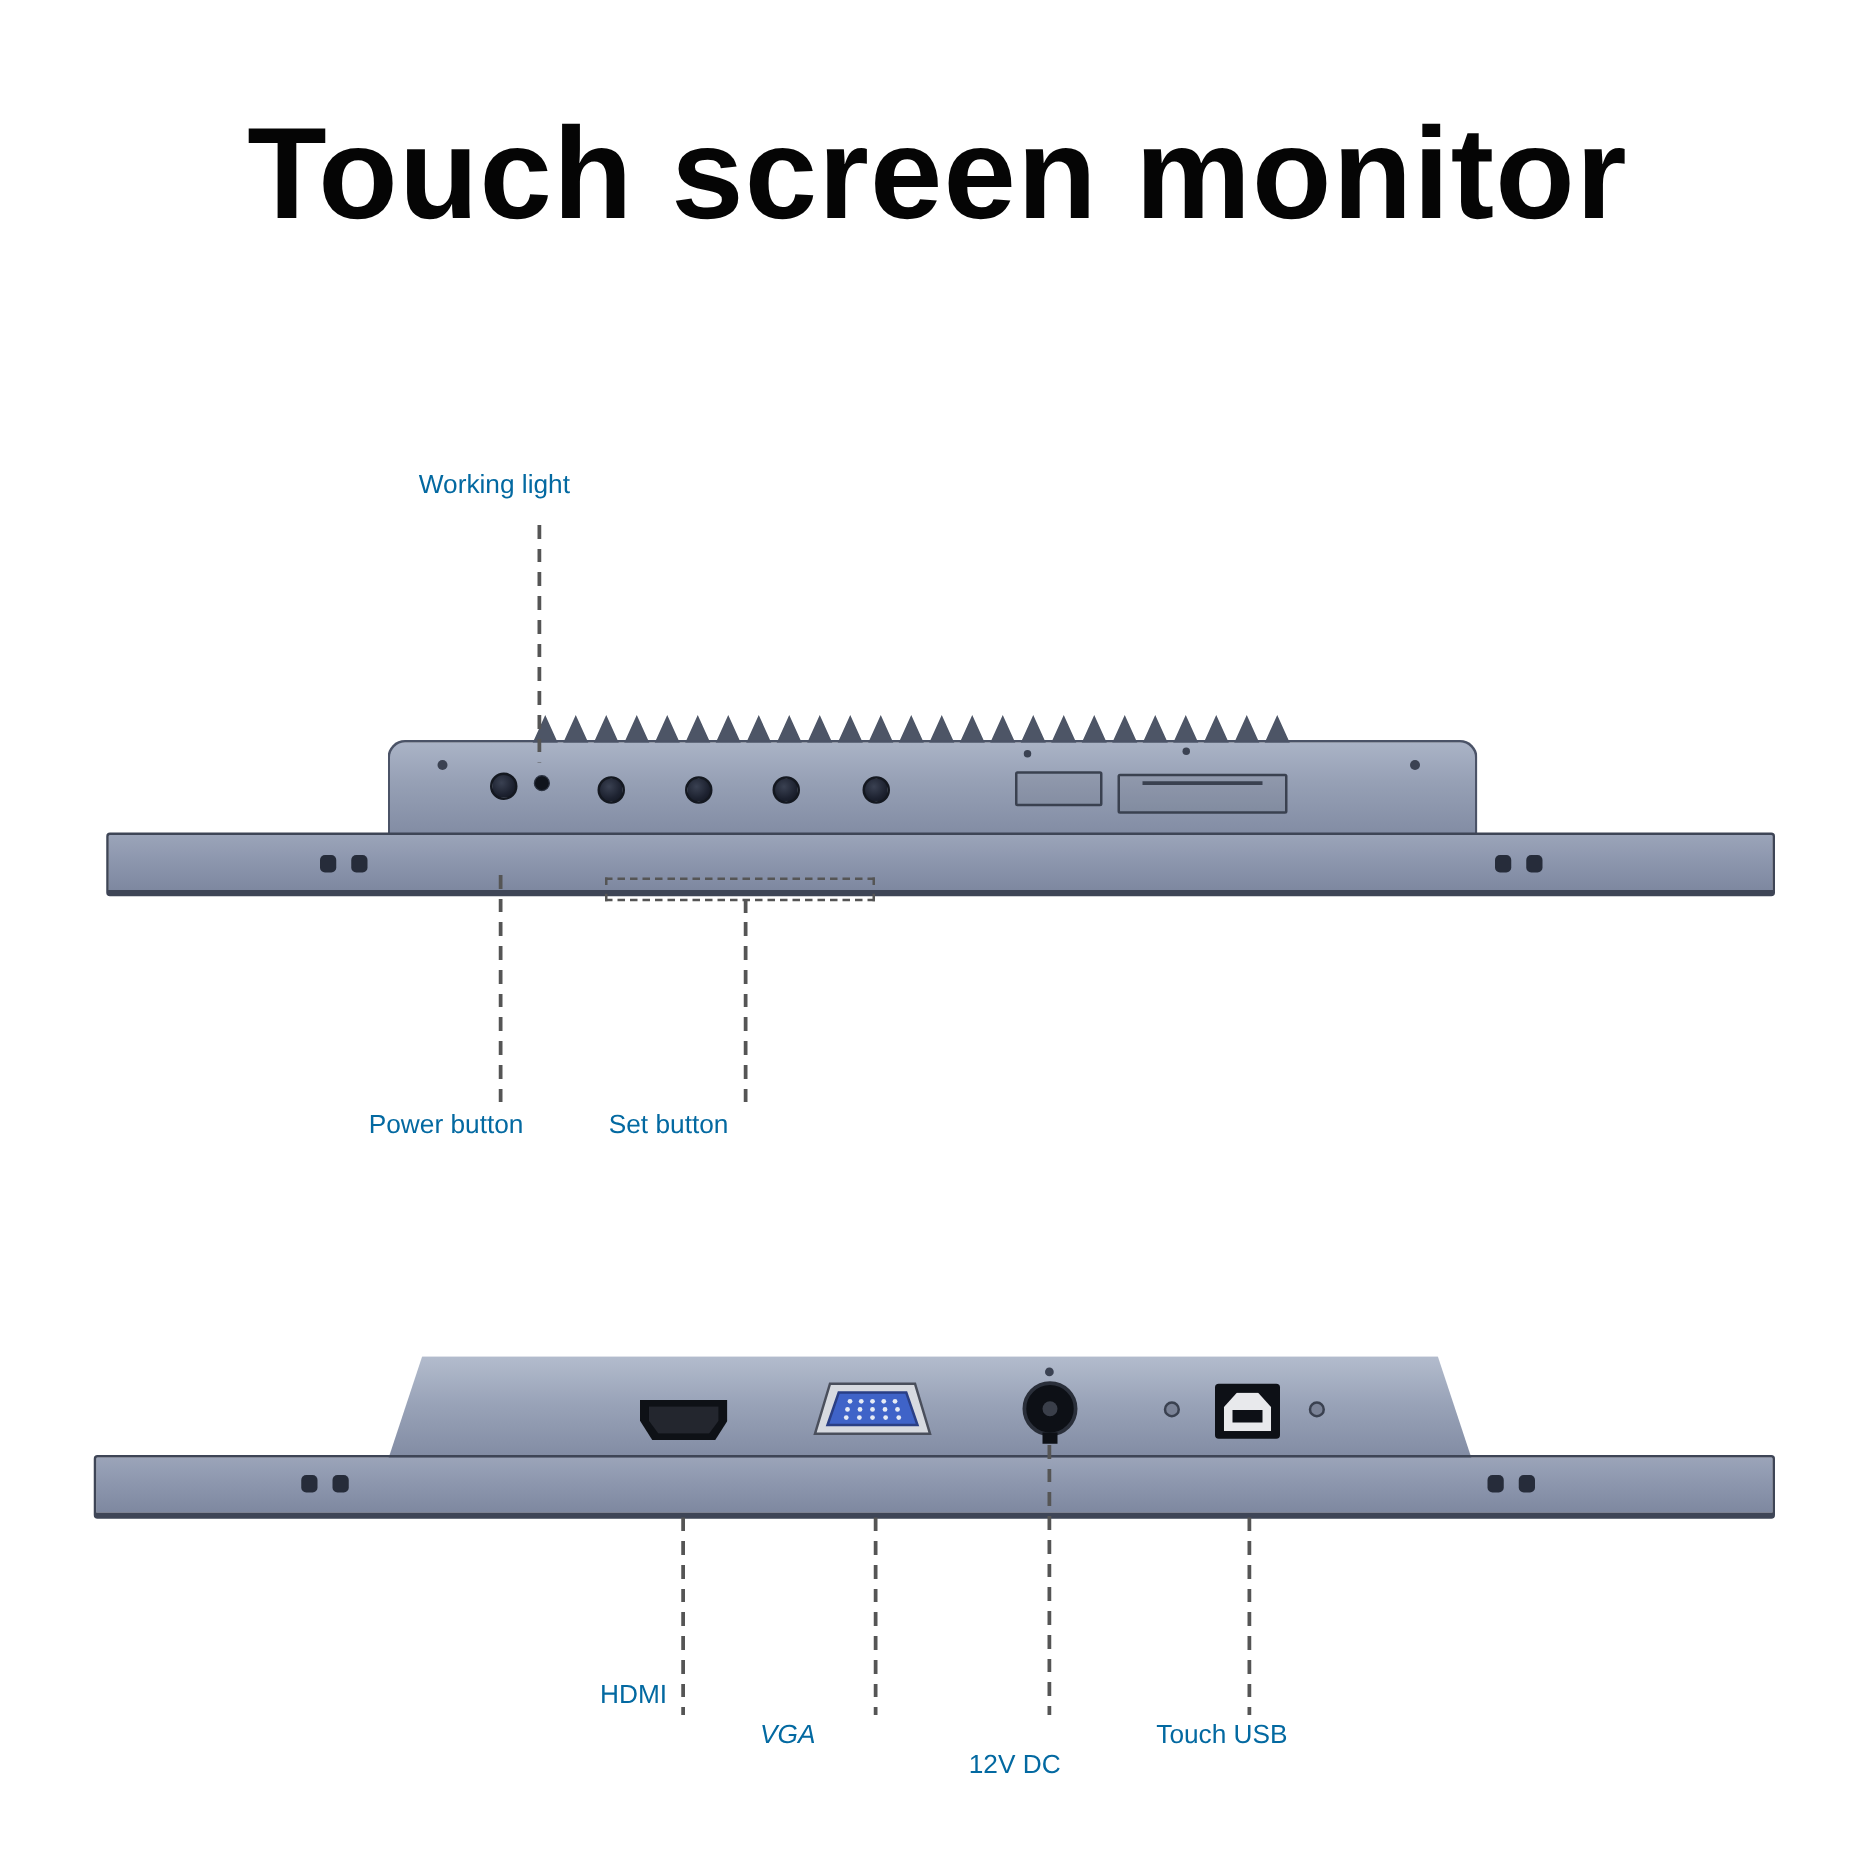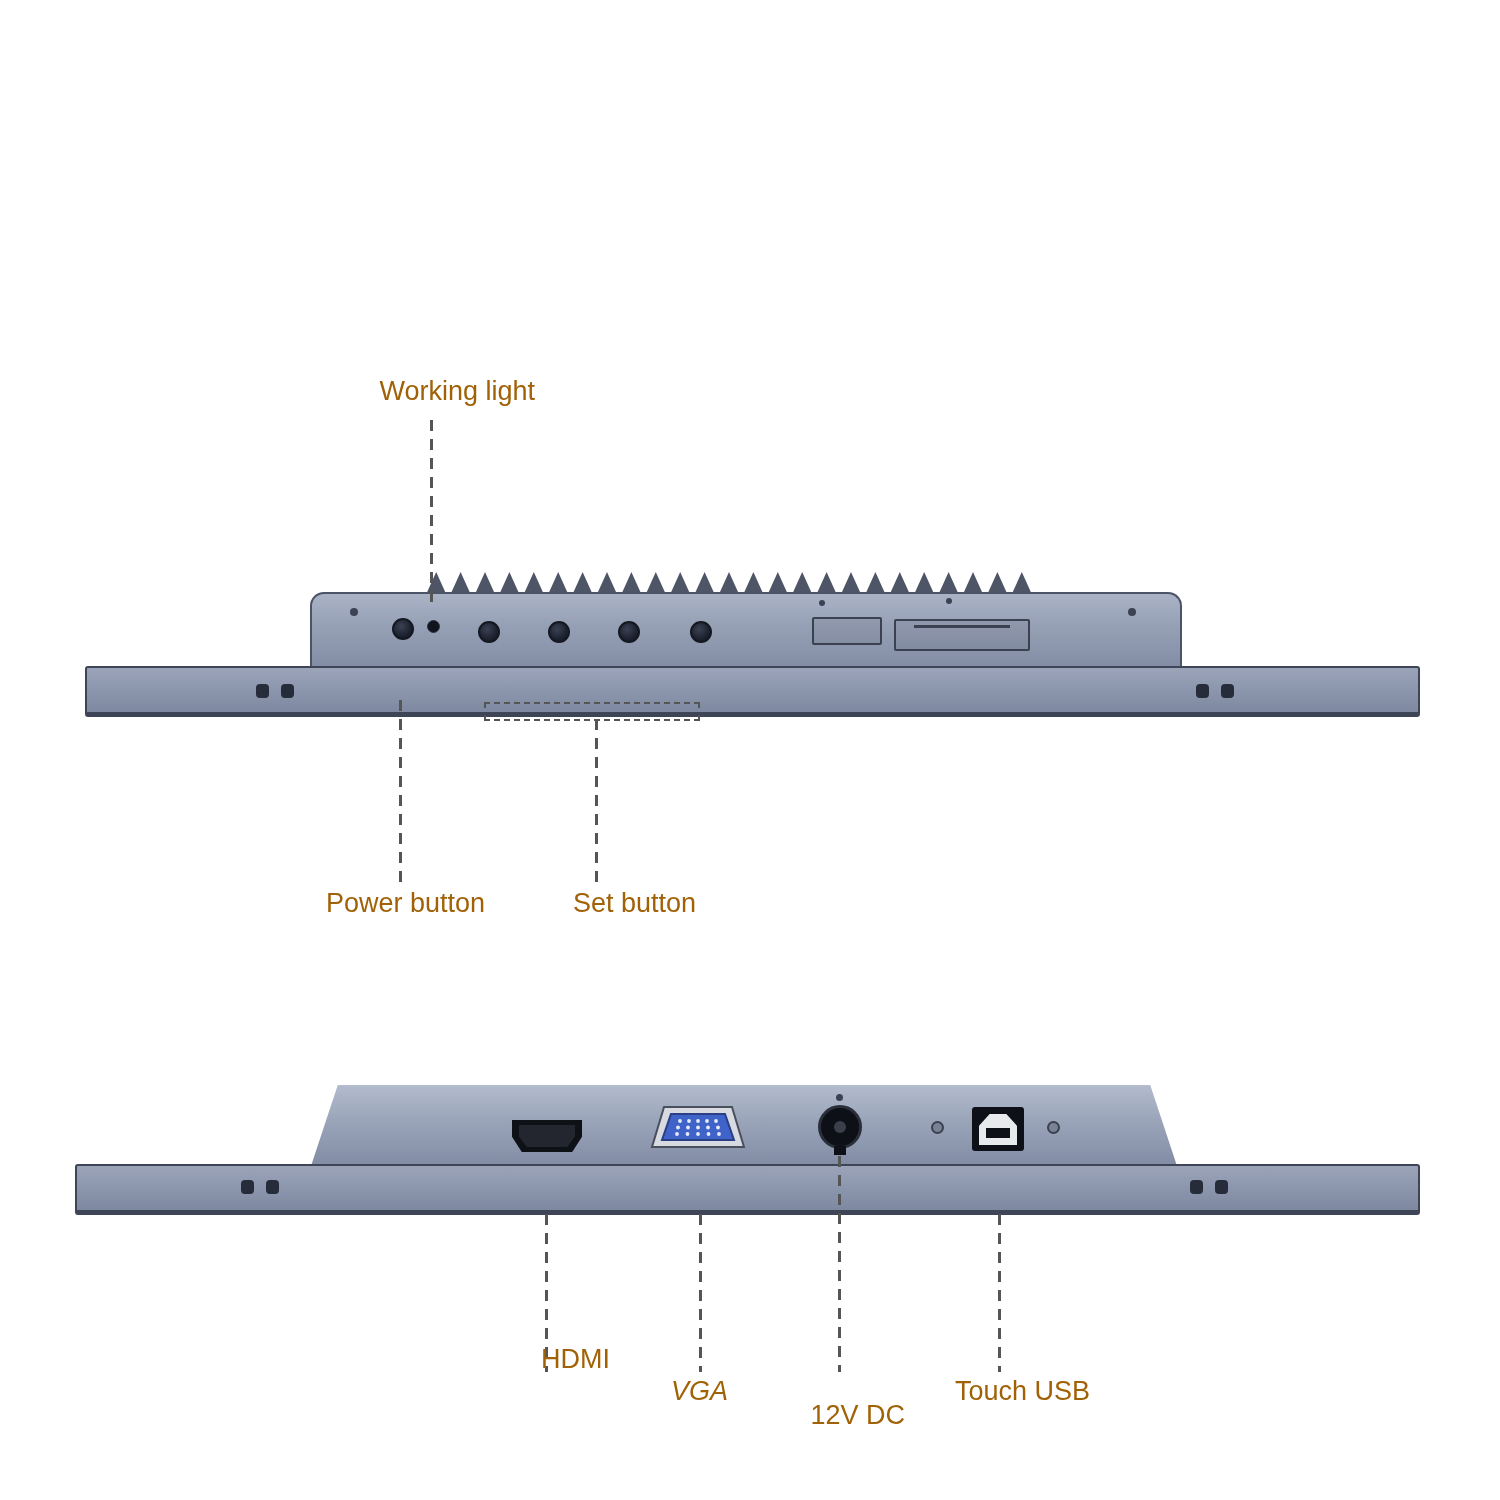--- a/index.html
+++ b/index.html
@@ -46,27 +46,28 @@
   .usb-inner{position:absolute;left:7px;right:7px;top:7px;bottom:6px;background:#e8e9ec;
       clip-path:polygon(0 38%,28% 0,72% 0,100% 38%,100% 100%,0 100%);}
   .usb-contact{position:absolute;left:50%;top:14px;width:24px;height:10px;margin-left:-12px;background:#0d1016;}
   .port-screw{position:absolute;width:13px;height:13px;border-radius:50%;background:#7a8296;
       border:2px solid #3a4150;box-sizing:border-box;}
 
   
   .dash-v{position:absolute;width:3px;
       background:repeating-linear-gradient(to bottom,#555 0 11px,transparent 11px 19px);}
   .dash-box{position:absolute;border:2px dashed #555;}
-  .callout{position:absolute;font-size:27px;color:#a16207;text-align:right;}
+  .callout{position:absolute;font-size:21px;color:#0369a1;text-align:left;}
 </style>
 </head>
 <body>
 
 <div class="canvas">
 
+  <h1 class="title">Touch screen monitor</h1>
 
   <svg class="fins" viewBox="0 0 600 30" preserveAspectRatio="none">
     <path fill="#4d5566" d="M0 30 L12 3 L24 30 L36 3 L48 30 L60 3 L72 30 L84 3 L96 30 L108 3 L120 30 L132 3 L144 30 L156 3 L168 30 L180 3 L192 30 L204 3 L216 30 L228 3 L240 30 L252 3 L264 30 L276 3 L288 30 L300 3 L312 30 L324 3 L336 30 L348 3 L360 30 L372 3 L384 30 L396 3 L408 30 L420 3 L432 30 L444 3 L456 30 L468 3 L480 30 L492 3 L504 30 L516 3 L528 30 L540 3 L552 30 L564 3 L576 30 L588 3 L600 30 Z"></path>
   </svg>
 
   <div class="housing1"></div>
   <div class="panel-bar" style="left:85px;top:666px;width:1331px;"></div>
 
   <div class="mount-dot" style="left:256px;top:684px;"></div>
   <div class="mount-dot" style="left:281px;top:684px;"></div>
@@ -91,21 +92,21 @@
   </div>
 
   <div class="callout" style="left:335px;top:376px;width:200px;">Working light</div>
   <div class="dash-v" style="left:430px;top:420px;height:190px;"></div>
 
   <div class="dash-v" style="left:399px;top:700px;height:186px;"></div>
   <div class="callout" style="left:295px;top:888px;width:190px;">Power button</div>
 
   <div class="dash-box" style="left:484px;top:702px;width:212px;height:15px;"></div>
   <div class="dash-v" style="left:595px;top:719px;height:167px;"></div>
-  <div class="callout" style="left:521px;top:888px;width:175px;">Set button</div>
+  <div class="callout" style="left:487px;top:888px;width:175px;">Set button</div>
 
   <div class="housing2"></div>
   <div class="panel-bar" style="left:75px;top:1164px;width:1341px;"></div>
 
   <div class="mount-dot" style="left:241px;top:1180px;"></div>
   <div class="mount-dot" style="left:266px;top:1180px;"></div>
   <div class="mount-dot" style="left:1190px;top:1180px;"></div>
   <div class="mount-dot" style="left:1215px;top:1180px;"></div>
 
   <div class="hdmi">

